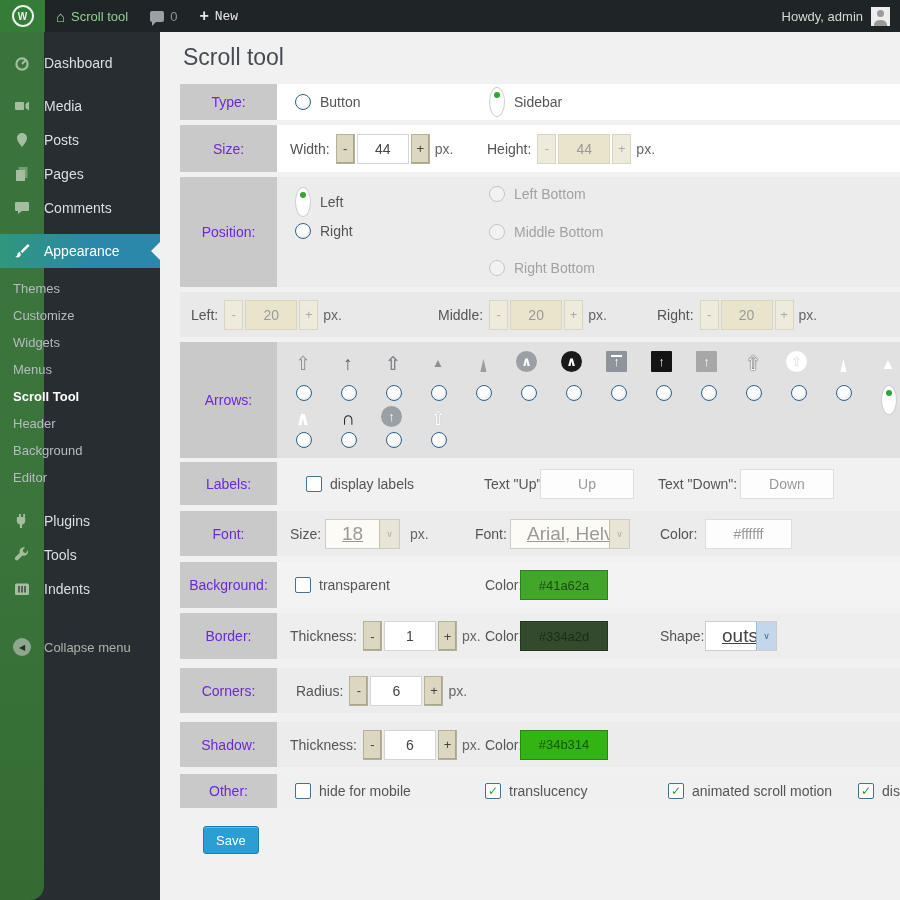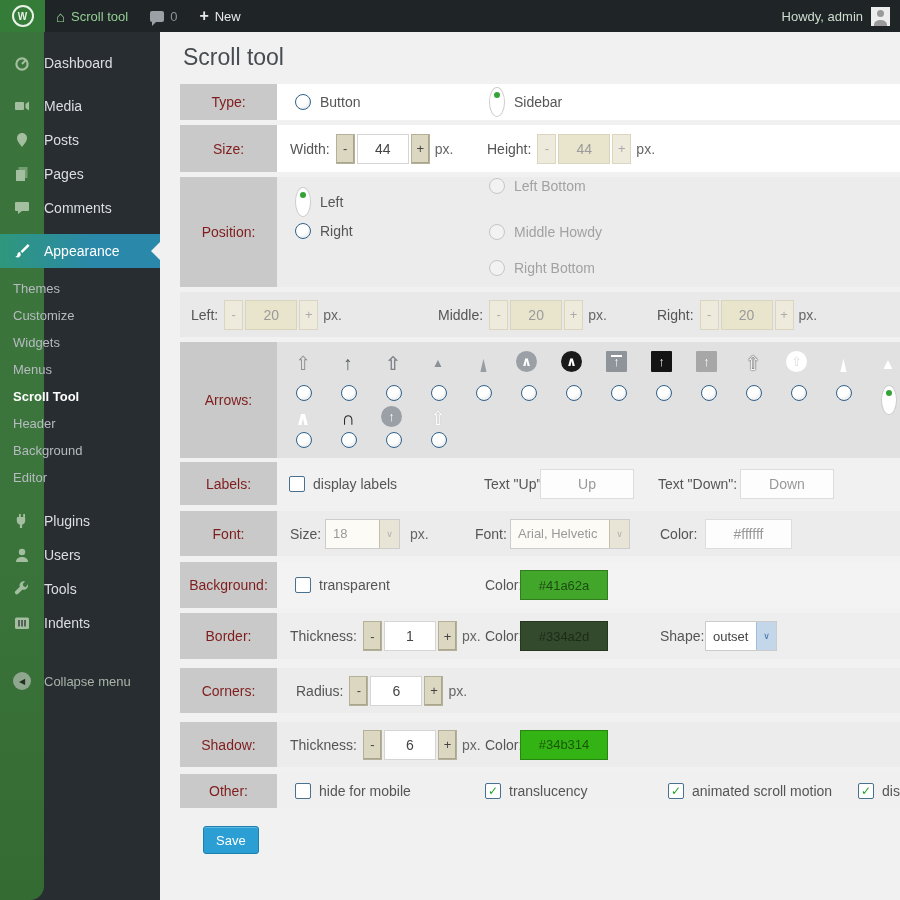--- a/index.html
+++ b/index.html
@@ -11,21 +11,21 @@
   .wp-circ{width:18px;height:18px;border:2px solid #e9f2e9;border-radius:50%;color:#e9f2e9;
     font-size:10px;font-weight:bold;display:flex;align-items:center;justify-content:center;}
   .ab-item{display:flex;align-items:center;gap:6px;padding:0 11px;height:32px;font-size:13px;}
   .home-ico{font-size:15px;color:#9ed49e;}
   .site-name{color:#93cf93;}
   .bubble{width:14px;height:11px;background:#9aa0a5;border-radius:2px;position:relative;display:inline-block;}
   .bubble::after{content:"";position:absolute;bottom:-4px;left:2px;border:3px solid transparent;
     border-top-color:#9aa0a5;border-left-color:#9aa0a5;}
   .ab-count{color:#8d9297;}
   .plus{color:#e8e8e8;font-size:16px;font-weight:bold;line-height:1;}
-  .new-label{color:#e8e8e8;}
+  .new-label{color:#e8e8e8;font-family:Liberation Mono, monospace;}
   .ab-right{margin-left:auto;display:flex;align-items:center;gap:8px;padding-right:10px;font-size:13px;color:#cfdccf;}
   .avatar{width:19px;height:19px;background:#ededed;position:relative;overflow:hidden;display:inline-block;}
   .avatar::before{content:"";position:absolute;top:3px;left:6px;width:7px;height:7px;border-radius:50%;background:#9a9a9a;}
   .avatar::after{content:"";position:absolute;bottom:-3px;left:3px;width:13px;height:9px;border-radius:50% 50% 0 0;background:#9a9a9a;}
   
   #sidebar{position:absolute;left:0;top:32px;width:160px;height:868px;background:#282d31;}
   #greenstrip{position:absolute;left:0;top:0;width:44px;height:868px;
     background:linear-gradient(180deg,#3d7c40 0%,#3a733b 0%,#3b753c 55%,#346b33 100%);
     border-bottom-right-radius:14px;}
   #adminmenu{position:relative;padding-top:14px;}
@@ -40,21 +40,21 @@
   .smi{height:27px;display:flex;align-items:center;padding-left:13px;font-size:13px;color:#b6bbc0;cursor:pointer;}
   .smi.current{color:#fff;font-weight:bold;}
   .mi.collapse{margin-top:24px;color:#a9b4a9;font-size:13px;}
   .coll-ico{width:18px;height:18px;border-radius:50%;background:#8fa68f;color:#22301f;
     font-size:8px;display:flex;align-items:center;justify-content:center;}
   
   #content{position:absolute;left:160px;top:32px;width:740px;height:868px;overflow:hidden;padding-left:20px;box-sizing:border-box;}
   h1{font-size:23px;font-weight:400;color:#464c52;margin:0 0 13px 3px;padding-top:12px;}
   .row{display:flex;width:740px;}
   .lbl{width:97px;flex:none;background:#c9c9c9;display:flex;align-items:center;justify-content:center;
-    font-size:14px;color:#7f1d1d;}
+    font-size:14px;color:#6d28d9;}
   .cnt{flex:1;position:relative;}
   .pos{position:absolute;display:inline-flex;align-items:center;white-space:nowrap;}
   .vc{top:50%;transform:translateY(-50%);}
   
   .ctl-label{font-size:14px;color:#555;margin-right:6px;}
   .unit{font-size:14px;color:#666;margin-left:5px;}
   .radio{width:14px;height:14px;border-radius:50%;border:1px solid #2f618c;flex:none;
     background:radial-gradient(circle at 35% 30%,#ffffff 45%,#dcdcdc);position:relative;}
   .radio.sel::after{content:"";position:absolute;left:4px;top:4px;width:6px;height:6px;border-radius:50%;background:#35a335;}
   .radio.dis{border-color:#c6c6c6;background:#f2f2f2;}
@@ -66,21 +66,21 @@
   .sb{width:19px;height:30px;background:#dcd7c1;border:1px solid #b5b098;box-shadow:inset -1px -1px 0 #aaa58d;
     font-size:13px;color:#444;display:inline-flex;align-items:center;justify-content:center;cursor:pointer;
     font-family:inherit;padding:0;}
   .sb.dis{background:#eeebdd;border-color:#d9d5c1;box-shadow:none;color:#ababab;}
   .si{width:50px;height:28px;border:1px solid #d5d5d5;background:#fff;text-align:center;font-size:14px;
     color:#444;margin:0 2px;font-family:inherit;padding:0;}
   .si.dis{background:#e9e5cd;color:#9a9a9a;border-color:#d9d5bd;}
   .txt{height:28px;border:1px solid #ddd;background:#fdfdfd;color:#999;text-align:center;font-size:14px;
     font-family:inherit;padding:0;}
   .sel{display:inline-flex;height:28px;border:1px solid #ccc;background:#fff;align-items:stretch;}
-  .sel .v{padding:0 7px;display:flex;align-items:center;font-size:13px;color:#444;overflow:hidden;white-space:nowrap;}
+  .sel .v{padding:0 16px;display:flex;align-items:center;font-size:19px;color:#444;overflow:hidden;white-space:nowrap;text-decoration:underline;}
   .sel .b{width:19px;background:#dfdacb;border-left:1px solid #c5c0ab;display:flex;align-items:center;
     justify-content:center;font-size:9px;color:#777;}
   .sel.dis .v{color:#9a9a9a;background:#fcfbf6;}
   .sel.dis .b{background:#e9e5d6;color:#b0b0b0;}
   .sel.blue .b{background:#c3d6ea;border-left-color:#9fbedd;color:#3b6ea5;}
   .swatch{height:30px;display:flex;align-items:center;justify-content:center;font-size:13px;
     border:1px solid rgba(0,0,0,.25);box-sizing:border-box;}
   .atile{position:absolute;width:24px;height:24px;display:flex;align-items:center;justify-content:center;}
   .atile.circle{width:21px;height:21px;border-radius:50%;}
   .atile.square{width:21px;height:21px;border-radius:1px;}
@@ -193,29 +193,20 @@
         <span class="mico">
           <svg width="16" height="16" viewBox="0 0 16 16">
             <path d="M5 1 v3 H3.8 a1 1 0 0 0 -1 1 v2.6 a4.3 4.3 0 0 0 3.1 4.1 V15 h2.2 v-3.3 a4.3 4.3 0 0 0 3.1 -4.1 V5 a1 1 0 0 0 -1 -1 H11 V1 H9.2 v3 H6.8 V1 z" fill="currentColor"></path>
           </svg>
         </span>
         <span class="mlabel">Plugins</span>
       </div>
       <div class="mi">
         <span class="mico">
           <svg width="16" height="16" viewBox="0 0 16 16">
-            <circle cx="8" cy="5" r="3.2" fill="currentColor"></circle>
-            <path d="M2 15 c0 -3.3 2.7 -5 6 -5 s6 1.7 6 5 z" fill="currentColor"></path>
-          </svg>
-        </span>
-        <span class="mlabel">Users</span>
-      </div>
-      <div class="mi">
-        <span class="mico">
-          <svg width="16" height="16" viewBox="0 0 16 16">
             <path d="M13.8 3.2 a4.2 4.2 0 0 1 -5.3 5.3 L4.2 12.8 a1.9 1.9 0 0 1 -2.7 -2.7 L5.8 5.8 a4.2 4.2 0 0 1 5.3 -5.3 L8.6 3 l.9 2.3 2.3 .9 z" fill="currentColor"></path>
           </svg>
         </span>
         <span class="mlabel">Tools</span>
       </div>
       <div class="mi">
         <span class="mico">
           <svg width="16" height="16" viewBox="0 0 16 16">
             <rect x="1" y="2.5" width="14" height="11.5" rx="1.5" fill="currentColor"></rect>
             <path d="M5 5 v6.5 M8 5 v6.5 M11 5 v6.5" stroke="#2b3136" stroke-width="1.3"></path>
@@ -278,27 +269,27 @@
       <div class="lbl">Position:</div>
       <div class="cnt" style="background:#ececec" id="position-cell">
           <span class="radiowrap pos" style="display: inline-flex; align-items: center; left: 18px; top: 10px;">
             <span class="radio sel"></span>
             <span class="rlabel">Left</span>
           </span>
           <span class="radiowrap pos" style="display: inline-flex; align-items: center; left: 18px; top: 46px;">
             <span class="radio"></span>
             <span class="rlabel">Right</span>
           </span>
-          <span class="radiowrap pos" style="display: inline-flex; align-items: flex-start; left: 212px; top: 1px;">
+          <span class="radiowrap pos" style="display: inline-flex; align-items: flex-start; left: 212px; top: 9px;">
             <span class="radio dis"></span>
             <span class="rlabel dis">Left Bottom</span>
           </span>
           <span class="radiowrap pos" style="display: inline-flex; align-items: center; left: 212px; top: 47px;">
             <span class="radio dis"></span>
-            <span class="rlabel dis">Middle Howdy</span>
+            <span class="rlabel dis">Middle Bottom</span>
           </span>
           <span class="radiowrap pos" style="display: inline-flex; align-items: center; left: 212px; top: 83px;">
             <span class="radio dis"></span>
             <span class="rlabel dis">Right Bottom</span>
           </span>
         </div>
     </div>
 
     <div class="row" style="height:45px;margin-bottom:5px">
       <div class="cnt" style="background:#e9e9e9">
@@ -400,21 +391,21 @@
           <span class="atile" style="left: 149px; top: 64px;">
             <span class="ag lg outline-light" style="color: rgb(255, 255, 255);">⇧</span>
           </span>
           <span class="radio" style="position: absolute; left: 154px; top: 90px;"></span>
         </div>
     </div>
 
     <div class="row" style="height:43px;margin-bottom:6px">
       <div class="lbl">Labels:</div>
       <div class="cnt" style="background:#f1f1f1">
-        <span class="pos vc" style="left:12px">
+        <span class="pos vc" style="left:29px">
             <span class="cbwrap" style="display: inline-flex; align-items: center;">
               <span class="cb"></span>
               <span class="cblabel">display labels</span>
             </span>
           </span>
         <span class="pos vc ctl-label" style="left:207px">Text "Up":</span>
         <input class="pos vc txt" style="left: 263px; width: 92px;" value="Up">
         <span class="pos vc ctl-label" style="left:381px">Text "Down":</span>
         <input class="pos vc txt" style="left: 463px; width: 92px;" value="Down">
       </div>

